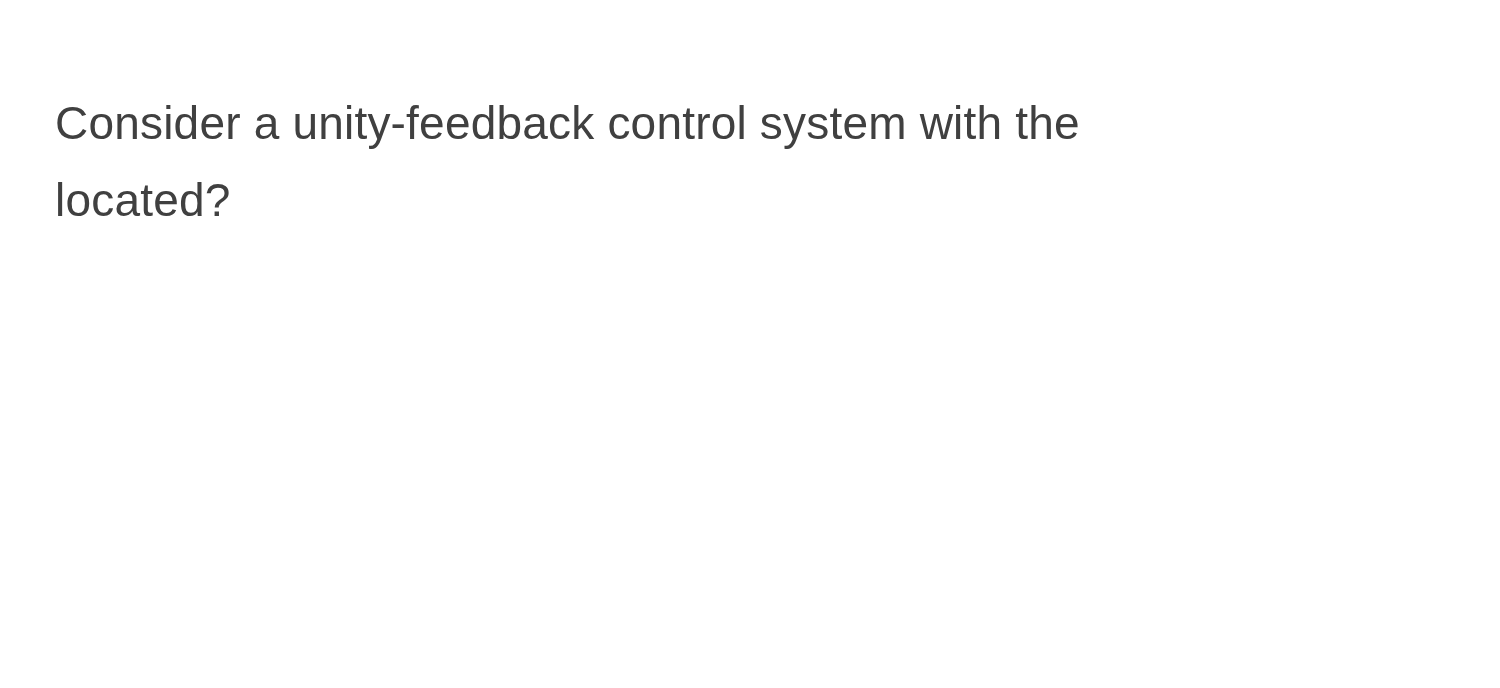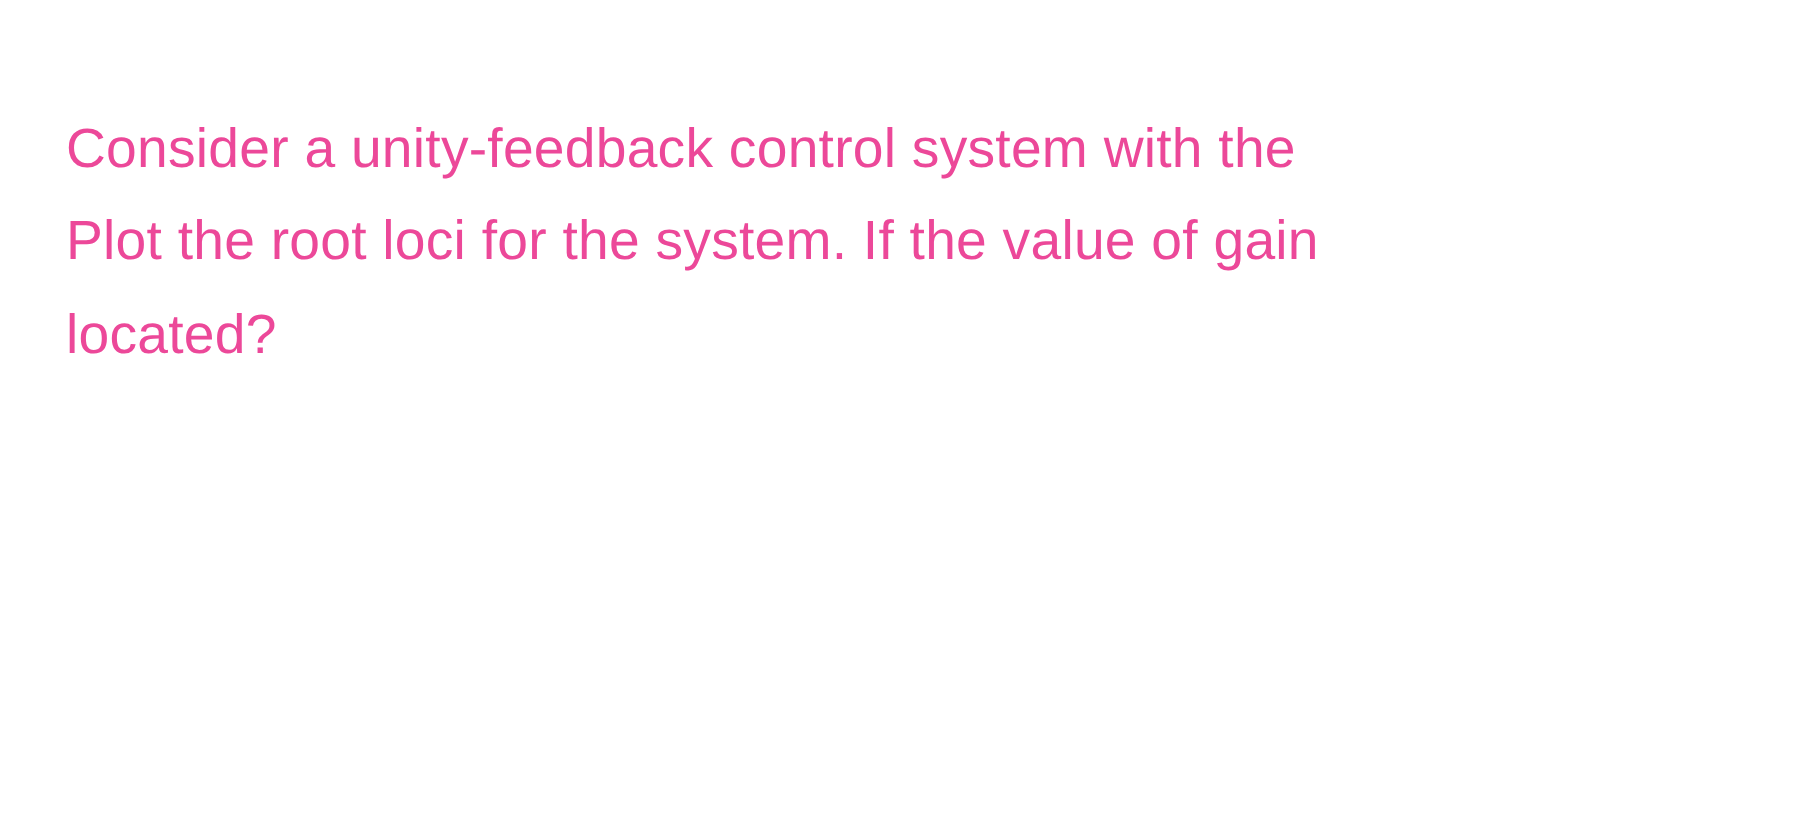--- a/index.html
+++ b/index.html
@@ -10,28 +10,27 @@
     body {
       width: 1500px;
       height: 688px;
       background: #ffffff;
       font-family: -apple-system, BlinkMacSystemFont, "Segoe UI", Helvetica, Arial, sans-serif;
       padding: 85px 55px 55px 55px;
     }
     .problem-text {
       font-size: 46px;
       line-height: 1.68;
-      color: #ec4899;
+      color: #404040;
       font-weight: 400;
       letter-spacing: 0.2px;
     }
     .problem-text p {
       margin: 0;
     }
   </style>
 </head>
 <body>
 
 <div class="problem-text">
   <p>Consider a unity-feedback control system with the</p>
-  <p>Plot the root loci for the system. If the value of gain</p>
   <p>located?</p>
 </div>
 
 </body></html>

